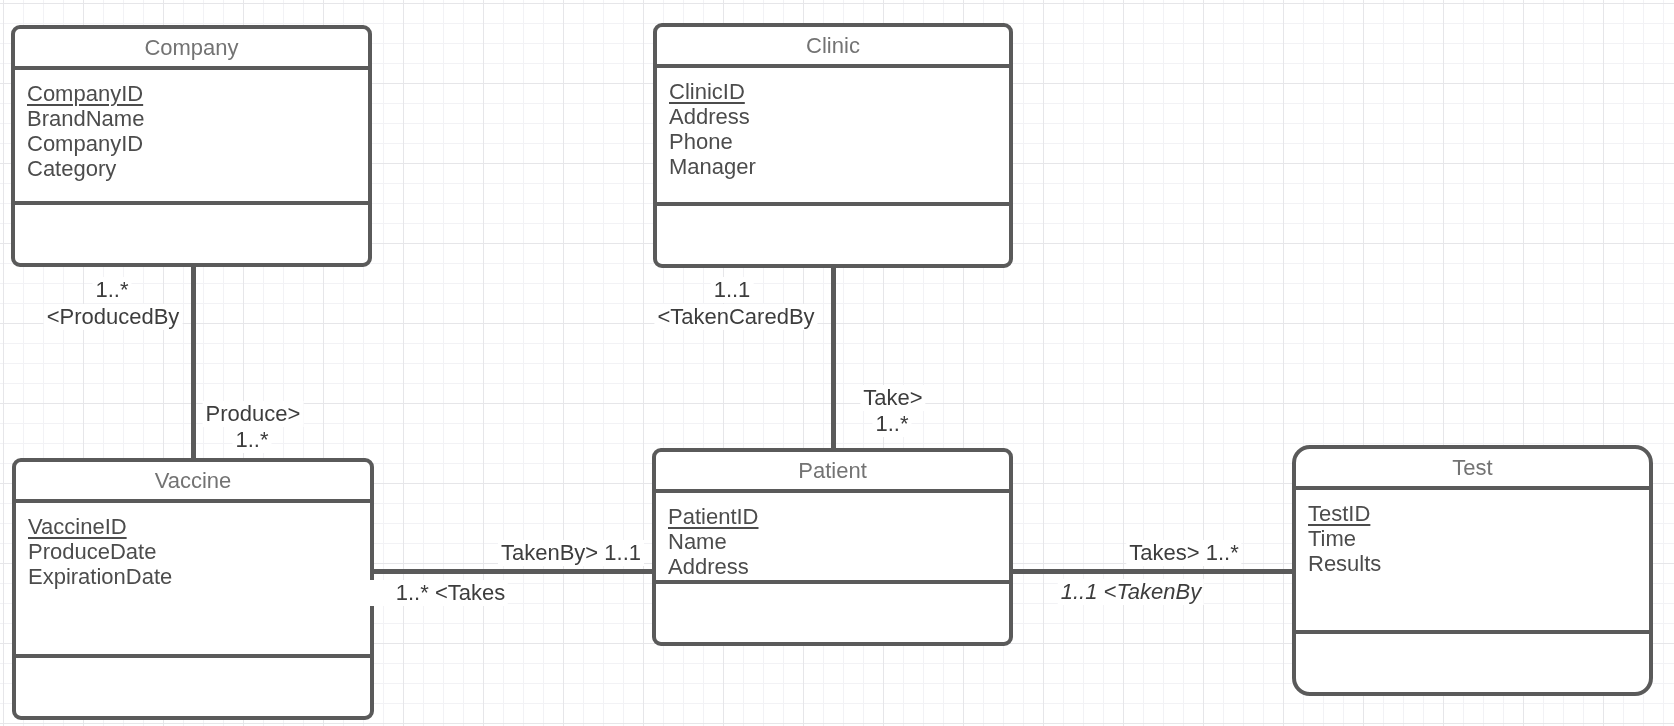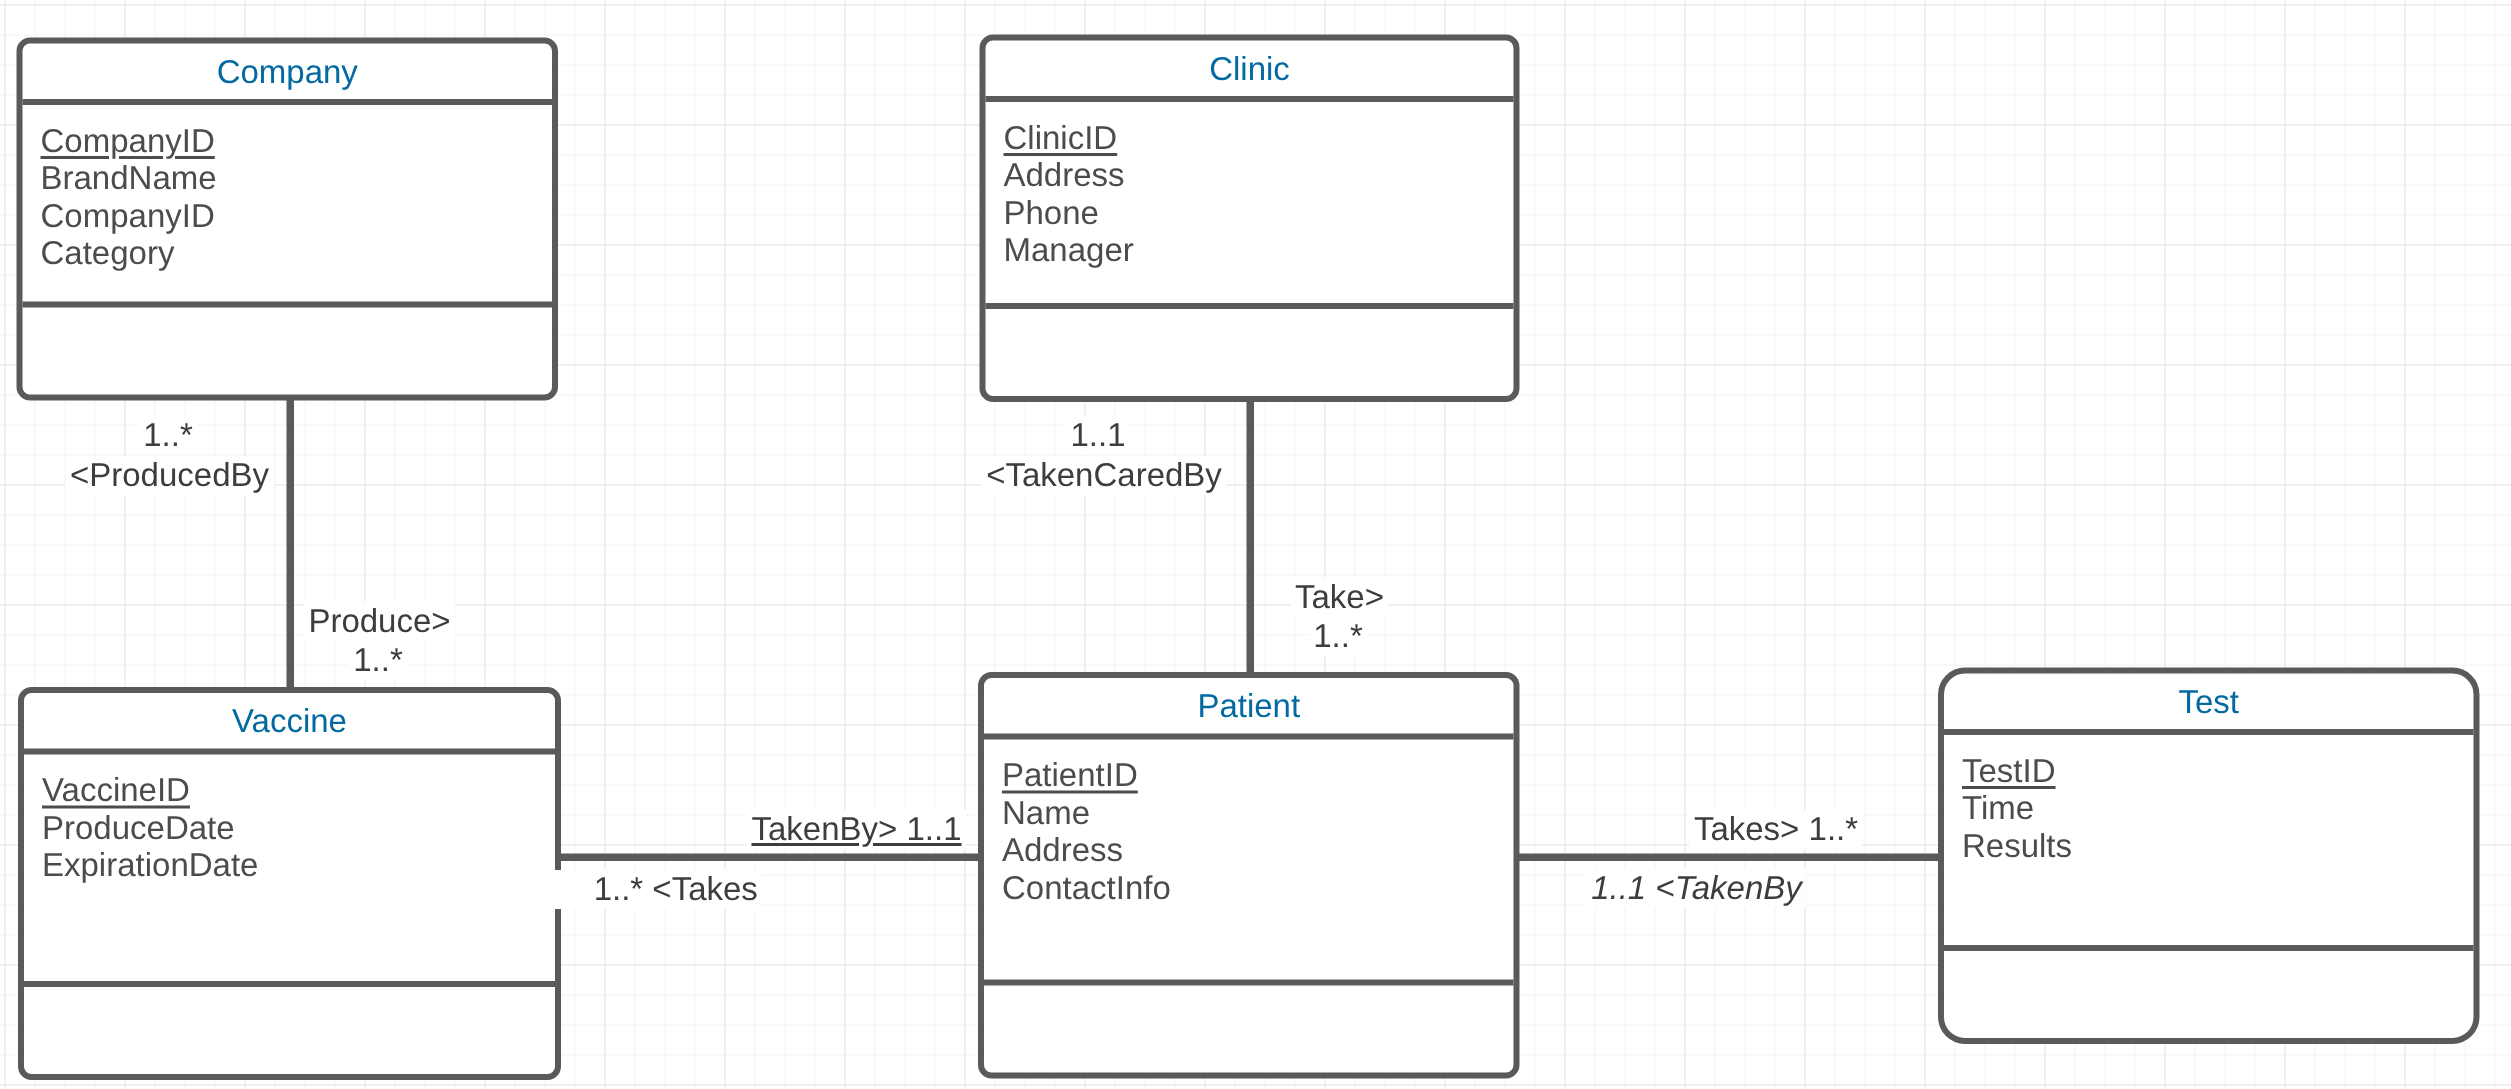--- a/index.html
+++ b/index.html
@@ -34,21 +34,21 @@
     border-radius: 9px;
     display: flex;
     flex-direction: column;
   }
   .box-title {
     flex: 0 0 37px;
     display: flex;
     align-items: center;
     justify-content: center;
     border-bottom: 4px solid #5a5a5a;
-    color: #0369a1;
+    color: #737373;
   }
   .box-attrs {
     flex: 1 1 auto;
     border-bottom: 4px solid #5a5a5a;
     padding: 11px 12px 0 12px;
     line-height: 25px;
     overflow: hidden;
   }
   .attr { white-space: nowrap; }
   .attr.pk {
@@ -111,21 +111,21 @@
   <div class="class-box" style="left:12px; top:458px; width:362px; height:262px;">
     <div class="box-title">Vaccine</div>
     <div class="box-attrs">
       <div class="attr pk">VaccineID</div>
       <div class="attr">ProduceDate</div>
       <div class="attr">ExpirationDate</div>
     </div>
     <div class="box-methods"></div>
   </div>
 
-  <div class="class-box" style="left:652px; top:448px; width:361px; height:271px;">
+  <div class="class-box" style="left:652px; top:448px; width:361px; height:198px;">
     <div class="box-title">Patient</div>
     <div class="box-attrs">
       <div class="attr pk">PatientID</div>
       <div class="attr">Name</div>
       <div class="attr">Address</div>
       <div class="attr">ContactInfo</div>
     </div>
     <div class="box-methods"></div>
   </div>
 
@@ -142,19 +142,19 @@
   <div class="edge-label" style="left:112px; top:290px;">1..*</div>
   <div class="edge-label" style="left:113px; top:317px;">&lt;ProducedBy</div>
   <div class="edge-label" style="left:253px; top:414px;">Produce&gt;</div>
   <div class="edge-label" style="left:252px; top:440px;">1..*</div>
 
   <div class="edge-label" style="left:732px; top:290px;">1..1</div>
   <div class="edge-label" style="left:736px; top:317px;">&lt;TakenCaredBy</div>
   <div class="edge-label" style="left:893px; top:398px;">Take&gt;</div>
   <div class="edge-label" style="left:892px; top:424px;">1..*</div>
 
-  <div class="edge-label" style="left:571px; top:553px;text-decoration:underline;">TakenBy&gt; 1..1</div>
+  <div class="edge-label" style="left:571px; top:553px;">TakenBy&gt; 1..1</div>
   <div class="edge-label" style="left:433px; top:593px;padding-left:38px;">1..* &lt;Takes</div>
 
   <div class="edge-label" style="left:1184px; top:553px;">Takes&gt; 1..*</div>
   <div class="edge-label" style="left:1131px; top:592px;font-style:italic;">1..1 &lt;TakenBy</div>
 
 </div>
 
 </body></html>

